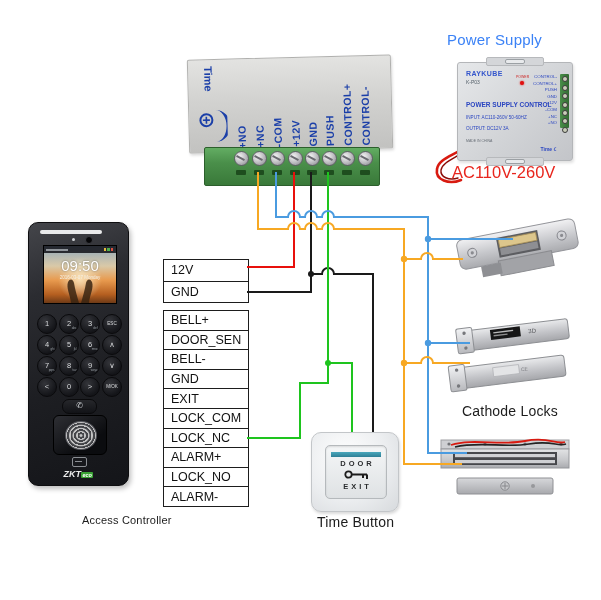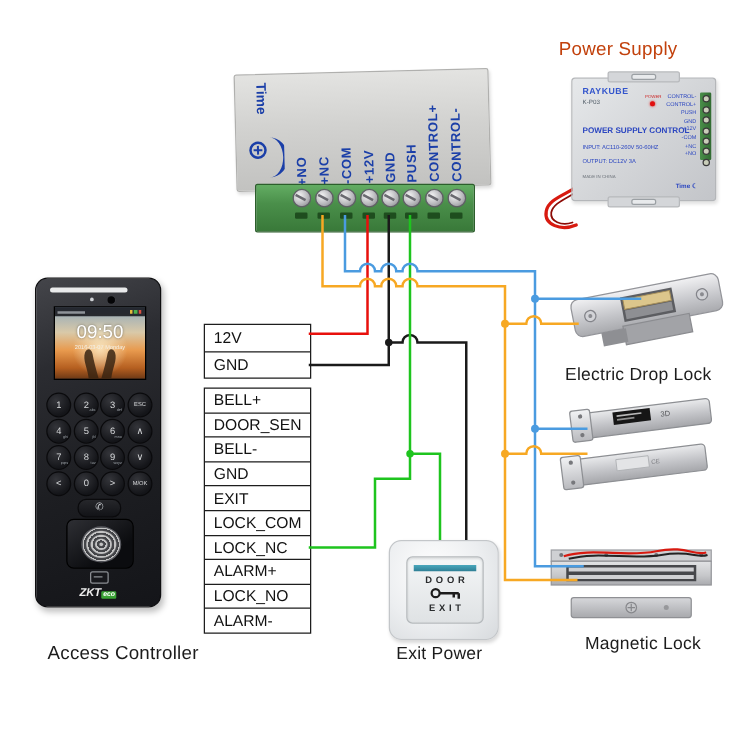--- a/index.html
+++ b/index.html
@@ -20,21 +20,21 @@
     background:linear-gradient(180deg,#63ad63 0%,#4a8f4a 40%,#397939 100%);
     border:1px solid #2c5f2c;border-radius:2px;}
   .t-unit{position:absolute;top:3px;width:17px;height:31px;}
   .screw{width:13px;height:13px;margin:0 auto;border-radius:50%;
     background:radial-gradient(circle at 35% 35%,#f5f5f5,#b9b9bd 55%,#7e7e84);
     border:1px solid #5f5f65;position:relative;}
   .screw::after{content:"";position:absolute;left:1px;top:5px;width:9px;height:2px;background:#6a6a70;transform:rotate(28deg);}
   .slot{width:10px;height:5px;margin:4px auto 0;background:#1e4d1e;border-radius:1px;}
 
   
-  .psu-title{left:447px;top:31px;font-size:15px;color:#c2410c;}
+  .psu-title{left:447px;top:31px;font-size:15px;color:#3b82f6;}
   .psu{left:457px;top:62px;width:114px;height:97px;background:linear-gradient(135deg,#e6e8ea 0%,#d2d4d7 55%,#c3c5c9 100%);
     border:1px solid #b4b6b9;border-radius:3px;z-index:10;box-shadow:1px 2px 3px rgba(0,0,0,.12);}
   .psu .tab{position:absolute;left:28px;width:56px;height:7px;background:#d4d6d9;border:1px solid #b7b9bc;border-radius:2px;}
   .psu .hole{position:absolute;left:18px;top:1px;width:18px;height:3px;border:1px solid #9ba0a4;border-radius:2px;background:#e8eaec;}
   .psu-brand{position:absolute;left:8px;top:7px;font-size:7px;font-weight:bold;color:#3355cc;letter-spacing:.4px;}
   .psu-model{position:absolute;left:8px;top:16px;font-size:5px;color:#55606a;}
   .psu-powerlbl{position:absolute;left:58px;top:12px;font-size:3.5px;color:#cc2222;}
   .psu-led{position:absolute;left:62px;top:18px;width:4px;height:4px;border-radius:50%;background:#e01010;box-shadow:0 0 2px #e01010;}
   .psu-panel{position:absolute;left:8px;top:38px;font-size:6.5px;font-weight:bold;color:#2b46c0;}
   .psu-io{position:absolute;left:8px;font-size:4.6px;color:#2b46c0;}
@@ -197,20 +197,21 @@
         <i></i>
         <i></i>
         <i></i>
     </div>
     <div class="psu-time"><span>Time</span> ☾</div>
   </div>
   <svg class="abs" style="left:425px;top:125px;z-index:9;" width="60" height="70" viewBox="0 0 60 70">
     <path d="M44,18 C34,30 14,32 12,44 C10,55 24,60 36,55" fill="none" stroke="#d81a10" stroke-width="2.6" stroke-linecap="round"></path>
     <path d="M44,22 C36,32 18,35 16,45 C15,52 24,56 33,53" fill="none" stroke="#8c0b06" stroke-width="1.4" stroke-linecap="round"></path>
   </svg>
+  <div class="abs psu-volt">AC110V-260V</div>
 
   <div class="abs dev">
     <div class="dev-lightbar"></div>
     <div class="dev-flash"></div>
     <div class="dev-lens"></div>
     <div class="scr">
       <div class="scr-sun"></div>
       <svg class="abs" style="left:0;top:0;" width="72" height="57" viewBox="0 0 72 57">
         <path d="M27,57 C26,48 22,42 24,36 C26,32 29,33 30,37 C31,43 33,50 35,57 Z" fill="#3a2412" opacity="0.85"></path>
         <path d="M45,57 C46,48 50,42 48,36 C46,32 43,33 42,37 C41,43 39,50 37,57 Z" fill="#3a2412" opacity="0.85"></path>
@@ -282,21 +283,21 @@
         <span class="m">M/OK</span>
       </div>
 
     <div class="callbtn"><span>✆</span></div>
     <div class="fp">
         <div class="fp-oval"></div>
       </div>
     <div class="cardslot"></div>
     <div class="zk"><span>ZKT</span><span class="eco">eco</span></div>
   </div>
-  <div class="abs dev-caption caption" style="font-size:15px;">Access Controller</div>
+  <div class="abs dev-caption caption" style="font-size:11px;margin-left:44px;">Access Controller</div>
 
   <div class="abs pbox boxA">
     <div class="row">12V</div>
     <div class="row">GND</div>
   </div>
   <div class="abs pbox boxB">
     <div class="row">BELL+</div>
     <div class="row">DOOR_SEN</div>
     <div class="row">BELL-</div>
     <div class="row">GND</div>
@@ -312,21 +313,21 @@
     <div class="exit-inner">
       <div class="exit-strip"></div>
       <div class="exit-word" style="top:13px;">DOOR</div>
       <svg class="abs" style="left:18px;top:23px;" width="26" height="11" viewBox="0 0 26 11">
         <circle cx="4.5" cy="5.5" r="3.2" fill="none" stroke="#1c1c1c" stroke-width="1.8"></circle>
         <path d="M8,5.5 H23 M19,5.5 V9 M23,5.5 V10" stroke="#1c1c1c" stroke-width="2"></path>
       </svg>
       <div class="exit-word" style="top:36px;">EXIT</div>
     </div>
   </div>
-  <div class="abs exit-caption caption">Exit Power</div>
+  <div class="abs exit-caption caption">Time Button</div>
 
   <svg class="abs lockimg" style="left:448px;top:205px;" width="140" height="88" viewBox="0 0 140 88">
     <defs>
       <linearGradient id="plate1" x1="0" y1="0" x2="0" y2="1">
         <stop offset="0" stop-color="#f1f1f3"></stop>
           <stop offset="0.6" stop-color="#c4c5c9"></stop>
           <stop offset="1" stop-color="#a9aaae"></stop>
       </linearGradient>
     </defs>
     <g transform="rotate(-11 70 42)">
@@ -335,21 +336,20 @@
         <circle cx="24" cy="39" r="1.6" fill="#8a8b90"></circle>
       <circle cx="115" cy="39" r="4.5" fill="#d2d3d7" stroke="#83848a" stroke-width="1"></circle>
         <circle cx="115" cy="39" r="1.6" fill="#8a8b90"></circle>
       <rect x="50" y="29" width="42" height="20" fill="#5c5d61"></rect>
       <rect x="52" y="31" width="38" height="8" fill="#dcc68c" stroke="#a8905a" stroke-width="0.8"></rect>
       <rect x="52" y="40" width="38" height="7" fill="#8e8f93"></rect>
       <rect x="48" y="52" width="54" height="15" fill="#a2a3a7" stroke="#8b8c90" stroke-width="1"></rect>
       <rect x="30" y="54" width="20" height="11" fill="#8e8f93"></rect>
     </g>
   </svg>
-  <div class="abs caption droplock-caption">Electric Drop Lock</div>
 
   <svg class="abs lockimg" style="left:437px;top:318px;" width="142" height="84" viewBox="0 0 142 84">
     <defs>
       <linearGradient id="bolt1" x1="0" y1="0" x2="0" y2="1">
         <stop offset="0" stop-color="#e9eaec"></stop>
           <stop offset="0.55" stop-color="#c2c3c7"></stop>
           <stop offset="1" stop-color="#a5a6aa"></stop>
       </linearGradient>
       <linearGradient id="bolt2" x1="0" y1="0" x2="0" y2="1">
         <stop offset="0" stop-color="#f2f3f5"></stop>
@@ -368,20 +368,21 @@
     </g>
     <g transform="rotate(-7 70 52)">
       <rect x="24" y="44" width="104" height="21" rx="3" fill="url(#bolt1)" stroke="#8d8f93" stroke-width="1"></rect>
       <rect x="12" y="41" width="16" height="26" rx="2" fill="url(#bolt2)" stroke="#8d8f93" stroke-width="1"></rect>
       <circle cx="20" cy="46" r="1.7" fill="#77787c"></circle>
         <circle cx="20" cy="62" r="1.7" fill="#77787c"></circle>
       <rect x="56" y="48" width="26" height="9" fill="#e3e4e6" stroke="#aeb0b4" stroke-width="0.7"></rect>
       <text x="84" y="55" font-size="5" fill="#7b7c80" font-family="Liberation Sans, sans-serif">CE</text>
     </g>
   </svg>
+  <div class="abs caption cathode-caption">Cathode Locks</div>
 
   <svg class="abs lockimg" style="left:433px;top:436px;" width="146" height="66" viewBox="0 0 146 66">
     <defs>
       <linearGradient id="mag1" x1="0" y1="0" x2="0" y2="1">
         <stop offset="0" stop-color="#e2e3e5"></stop>
           <stop offset="0.6" stop-color="#c6c7ca"></stop>
           <stop offset="1" stop-color="#aaabaf"></stop>
       </linearGradient>
       <linearGradient id="mag2" x1="0" y1="0" x2="0" y2="1">
         <stop offset="0" stop-color="#d7d8db"></stop>
@@ -397,21 +398,20 @@
     <path d="M22,11 C46,5 72,12 96,8 S124,11 133,8" fill="none" stroke="#232323" stroke-width="1.6"></path>
     <rect x="8" y="13" width="128" height="19" fill="url(#mag1)" stroke="#95969a" stroke-width="1"></rect>
     <rect x="20" y="16" width="104" height="13" fill="#46474b"></rect>
     <rect x="22" y="18" width="100" height="3.2" fill="#cfd0d3"></rect>
     <rect x="22" y="24" width="100" height="3.2" fill="#cfd0d3"></rect>
     <rect x="24" y="42" width="96" height="16" rx="2" fill="url(#mag2)" stroke="#8f9094" stroke-width="1"></rect>
     <circle cx="72" cy="50" r="4.2" fill="#c6c7ca" stroke="#87888c" stroke-width="1"></circle>
     <path d="M69,50 H75 M72,47 V53" stroke="#87888c" stroke-width="1"></path>
     <circle cx="100" cy="50" r="2" fill="#97989b"></circle>
   </svg>
-  <div class="abs caption maglock-caption">Magnetic Lock</div>
 
   <svg class="abs wires" width="601" height="600" viewBox="0 0 601 600">
 
     <path d="M294,172 L294,267 L247,267" fill="none" stroke-width="2" stroke="#e8100c"></path>
 
     <path d="M311,172 L311,292 L247,292" fill="none" stroke-width="2" stroke="#1a1a1a"></path>
     <path d="M311,274 L322,274 A6 6 0 0 1 334,274 L373,274 L373,432" fill="none" stroke-width="2" stroke="#1a1a1a"></path>
     <circle cx="311" cy="274" r="3" fill="#1a1a1a"></circle>
 
     <path d="M328,172 L328,363" fill="none" stroke-width="2" stroke="#1ec41e"></path>

